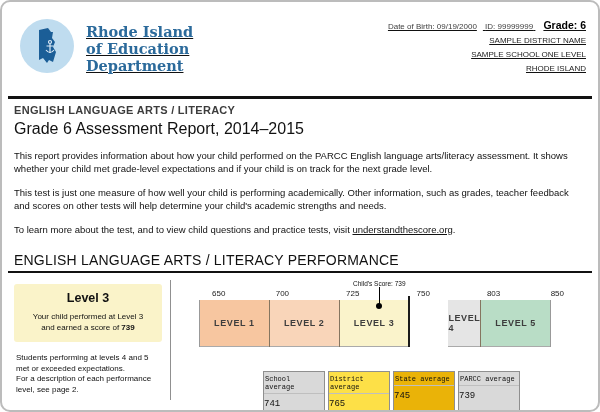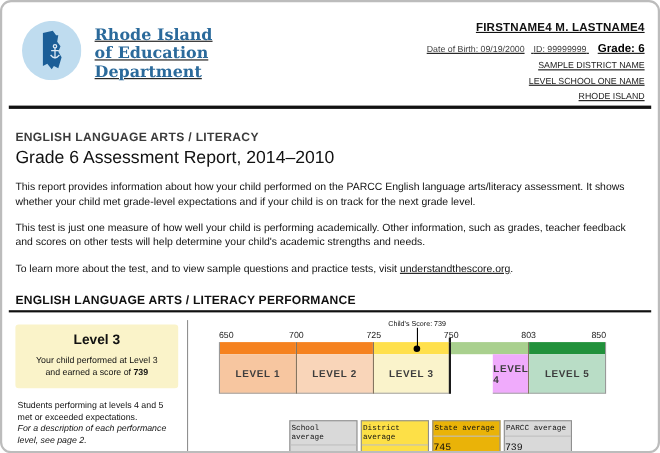--- a/index.html
+++ b/index.html
@@ -27,55 +27,55 @@
   .student-block { text-align:right; margin-top:9px; }
   .student-name { font-size:10.5px; font-weight:700; margin-bottom:7px; letter-spacing:.2px; }
   .student-meta { font-size:8px; color:#3d3d3d; margin-bottom:5px; }
   .student-meta .sep { display:inline-block; width:6px; }
   .grade-badge { font-size:10.5px; font-weight:700; color:#000; margin-left:8px; }
   .student-line { font-size:8px; color:#222; margin-bottom:5px; }
 
   .rule { height:2.5px; background:#111; margin:0 -6px; }
 
   
-  .subject { margin-top:20px; font-size:11px; font-weight:700; color:#3c3c3c; letter-spacing:.3px; }
+  .subject { margin-top:5px; font-size:11px; font-weight:700; color:#3c3c3c; letter-spacing:.3px; }
   .report-title { margin-top:4px; font-size:16px; font-weight:400; color:#111; }
   .intro p { margin-top:11px; font-size:9.5px; line-height:13px; color:#111; }
   .intro a { color:#111; text-decoration:underline; cursor:pointer; }
 
   
-  .perf-title { margin-top:16px; font-size:11px; font-weight:700; letter-spacing:.2px; color:#111; }
+  .perf-title { margin-top:16px; font-size:14px; font-weight:400; letter-spacing:.2px; color:#111; }
   .rule2 { height:2.5px; background:#111; margin:3px -6px 0; }
 
   .perf-body { display:flex; margin-top:5px; height:128px; }
   .left-col { width:156px; flex:none; padding-right:8px; }
   .summary-box { margin-top:6px; border-radius:3px; padding:7px 8px 9px; text-align:center; }
   .summary-level { font-size:12.5px; font-weight:700; margin-bottom:7px; }
   .summary-line { font-size:8px; line-height:10.5px; }
   .notes { margin-top:11px; font-size:8px; line-height:10.5px; padding-left:2px; }
-  .notes .italic { font-style:italic; }
+  .notes .italic { }
 
   .divider { width:1px; background:#909090; margin:2px 0 6px; flex:none; }
 
   .right-col { flex:1; padding-left:28px; padding-top:2px; position:relative; }
 
   
   .scale { position:relative; width:352px; height:67px; }
   .marker-label { position:absolute; top:0; transform:translateX(-50%); font-size:6.5px; white-space:nowrap; z-index:5; color:#111; }
   .marker-stem  { position:absolute; top:7px; height:20px; width:1px; background:#000; z-index:5; }
   .marker-dot   { position:absolute; top:23px; width:6px; height:6px; border-radius:50%; background:#000; transform:translateX(-50%); z-index:5; }
 
   .ticks { position:absolute; top:9px; left:0; width:100%; height:9px; font-size:8px; color:#222; }
-  .tick { position:absolute; top:0; transform:translateX(-50%); }
+  .tick { position:absolute; top:0; transform:translateX(-50%);margin-left:13px; }
   .tick.first { transform:none; }
   .tick.last  { transform:translateX(-100%); }
 
   .segments { position:absolute; top:20px; left:0; right:0; height:47px; display:flex;
               border-left:1px solid #999; border-right:1px solid #999; }
-  .segment { flex:1; display:flex; flex-direction:column; position:relative; }
+  .segment { flex:1; display:flex; flex-direction:row; position:relative; }
   .segment + .segment { border-left:1px solid #857560;justify-content:space-between; }
   .segment.bold-left { border-left:2px solid #1a1a1a; }
   .segment.bold-left::before { content:""; position:absolute; top:-4px; left:-2px; width:2px; height:4px; background:#1a1a1a; }
   .strip { height:11px; flex:none; }
   .seg-body { flex:1; display:flex; align-items:center; justify-content:center;
               font-size:9px; font-weight:700; color:#3d3d3d; letter-spacing:.6px;
               border-bottom:1px solid #aaa; }
 
   
   .averages { display:flex; gap:3px; margin:24px 0 0 64px; }
@@ -103,41 +103,40 @@
         </svg>
       </span>
       <div class="logo-name">
         <div>Rhode Island</div>
         <div>of Education</div>
         <div>Department</div>
       </div>
     </div>
 
     <div class="student-block">
-      <div class="student-name">FIRSTNAME4 M. LASTNAME4</div>
       <div class="student-meta">
         <span>Date of Birth: 09/19/2000</span><span class="sep"></span>
         <span>ID: 99999999</span>
         <span class="grade-badge">Grade: 6</span>
       </div>
       <div class="student-line">SAMPLE DISTRICT NAME</div>
-      <div class="student-line">LEVEL SCHOOL ONE NAME</div>
+      <div class="student-line">SAMPLE SCHOOL ONE LEVEL</div>
       <div class="student-line">RHODE ISLAND</div>
     </div>
   </div>
 
   <div class="rule"></div>
 
   <div class="subject">ENGLISH LANGUAGE ARTS / LITERACY</div>
-  <div class="report-title">Grade 6 Assessment Report, 2014–2010</div>
+  <div class="report-title">Grade 6 Assessment Report, 2014–2015</div>
 
   <div class="intro">
     <p>This report provides information about how your child performed on the PARCC English language arts/literacy assessment. It shows whether your child met grade-level expectations and if your child is on track for the next grade level.</p>
     <p>This test is just one measure of how well your child is performing academically. Other information, such as grades, teacher feedback and scores on other tests will help determine your child's academic strengths and needs.</p>
-    <p><span>To learn more about the test, and to view sample questions and practice tests, visit </span><a>understandthescore.org</a><span>.</span></p>
+    <p><span>To learn more about the test, and to view child questions and practice tests, visit </span><a>understandthescore.org</a><span>.</span></p>
   </div>
 
   <div class="perf-title">ENGLISH LANGUAGE ARTS / LITERACY PERFORMANCE</div>
   <div class="rule2"></div>
 
   <div class="perf-body">
 
     <div class="left-col">
       <div class="summary-box" style="background: rgb(250, 243, 201);">
         <div class="summary-level">Level 3</div>
@@ -182,21 +181,21 @@
               </div>
           </div>
           <div class="segment">
             <div class="strip" style="background: rgb(255, 224, 77);"></div>
             <div class="seg-body" style="background: rgb(250, 243, 203);">
                 <span>LEVEL 3</span>
               </div>
           </div>
           <div class="segment bold-left">
             <div class="strip" style="background: rgb(169, 208, 142);"></div>
-            <div class="seg-body" style="background: #f0abfc; margin-left: 38px;">
+            <div class="seg-body" style="background: #e5e5e5; margin-left: 38px;">
                 <span>LEVEL 4</span>
               </div>
           </div>
           <div class="segment">
             <div class="strip" style="background: rgb(33, 145, 59);"></div>
             <div class="seg-body" style="background: rgb(185, 221, 198);">
                 <span>LEVEL 5</span>
               </div>
           </div>
         </div>

